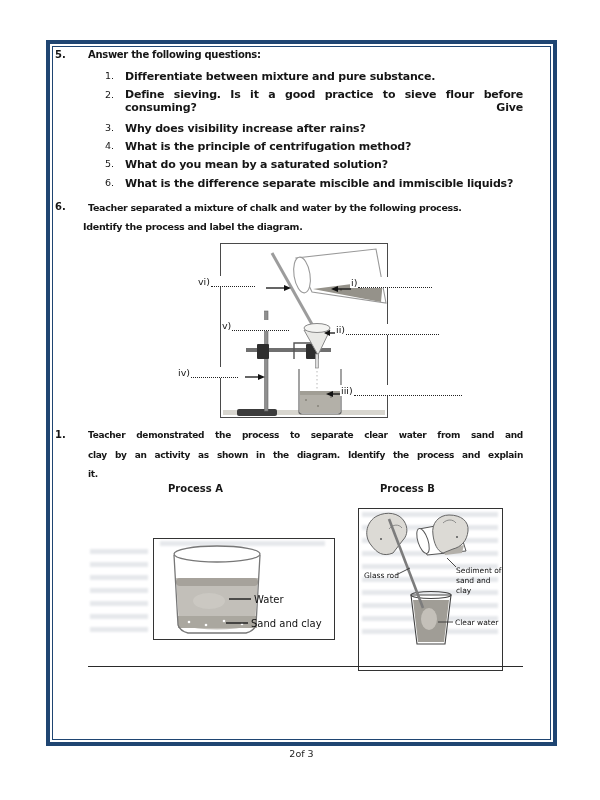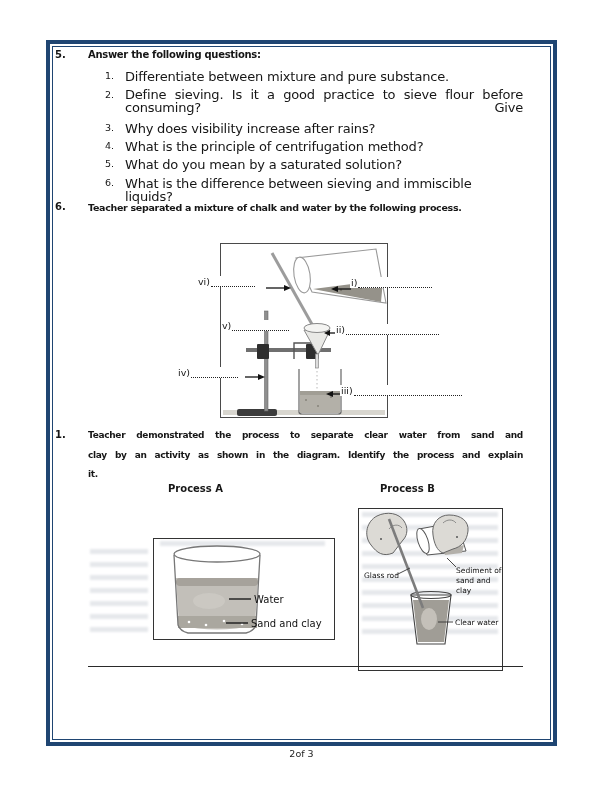--- a/index.html
+++ b/index.html
@@ -8,21 +8,21 @@
   .page { position:relative; width:600px; height:800px; background:#fff; overflow:hidden; }
 
   .frame { position:absolute; left:46px; top:40px; width:511px; height:706px;
            border:4px solid #1f4572; }
   .frame::before { content:""; position:absolute; inset:2px; border:1px solid #1f4572; pointer-events:none; }
 
   .abs { position:absolute; }
   .qnum { font-size:10px; font-weight:700; }
   .qhead { font-size:10px; font-weight:700; letter-spacing:-0.3px; white-space:nowrap; }
   .item-num { font-size:9.5px; }
-  .item-text { font-size:13px; letter-spacing:-0.2px; line-height:13px; }
+  .item-text { font-size:11px; letter-spacing:-0.2px; line-height:13px;font-weight:bold; }
   .just { text-align:justify; text-align-last:justify; }
   .bline { font-size:9px; font-weight:700; letter-spacing:-0.3px; line-height:13px; }
 
   .dbox { position:absolute; background:#fff; border:1px solid #4a4a4a; }
   .dlabel { position:absolute; font-size:9.5px; background:#fff; white-space:nowrap;
             display:flex; align-items:flex-end; line-height:11px; z-index:5; padding:0 1px; }
   .leader { display:inline-block; height:9px; border-bottom:1.3px dotted #222; margin-left:1px; }
 
   .ptitle { position:absolute; font-size:10px; font-weight:700; text-align:left; width:110px; }
 
@@ -55,24 +55,25 @@
   <div class="abs item-num" style="left:105px; top:122px;">3.</div>
   <div class="abs item-text" style="left:125px; top:122px; width:398px;">Why does visibility increase after rains?</div>
 
   <div class="abs item-num" style="left:105px; top:140px;">4.</div>
   <div class="abs item-text" style="left:125px; top:140px; width:398px;">What is the principle of centrifugation method?</div>
 
   <div class="abs item-num" style="left:105px; top:158px;">5.</div>
   <div class="abs item-text" style="left:125px; top:158px; width:398px;">What do you mean by a saturated solution?</div>
 
   <div class="abs item-num" style="left:105px; top:177px;">6.</div>
-  <div class="abs item-text" style="left:125px; top:177px; width:398px;">What is the difference between sieving and immiscible liquids?</div>
+  <div class="abs item-text" style="left:125px; top:177px; width:398px;">What is the difference separate miscible and immiscible liquids?</div>
 
   <div class="abs qnum" style="left:55px; top:201px;">6.</div>
   <div class="abs bline" style="left:88px; top:201px; width:424px; font-size:9.5px;">Teacher separated a mixture of chalk and water by the following process.</div>
+  <div class="abs bline" style="left:83px; top:220px; width:424px; font-size:9.5px;">Identify the process and label the diagram.</div>
 
   <div class="dbox" style="left:220px; top:243px; width:168px; height:175px;">
     <svg width="166" height="173" viewBox="0 0 166 173">
 
       <rect x="2" y="166" width="162" height="5" fill="#d8d6cf"></rect>
 
       <rect x="16" y="165" width="40" height="7" rx="2" fill="#3b3b3b"></rect>
       <rect x="43.5" y="67" width="3.5" height="100" fill="#8f8f8f" stroke="#6a6a6a" stroke-width="0.6"></rect>
       <rect x="25" y="104" width="85" height="4" fill="#6f6f6f"></rect>
       <rect x="36" y="100" width="12" height="15" rx="1" fill="#2e2e2e"></rect>

